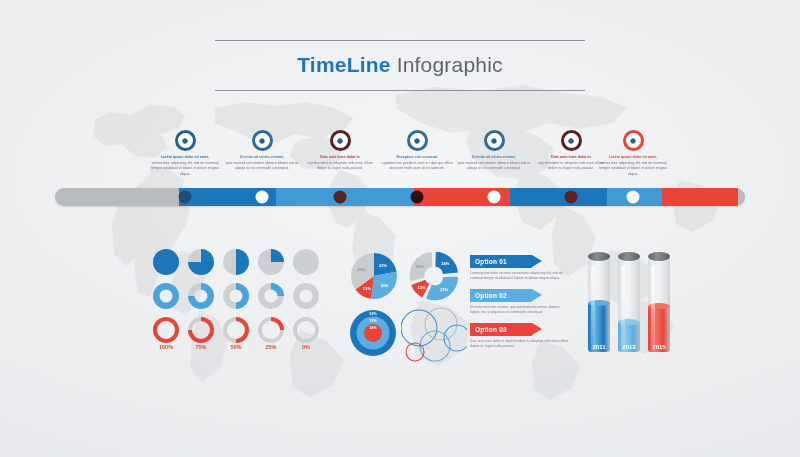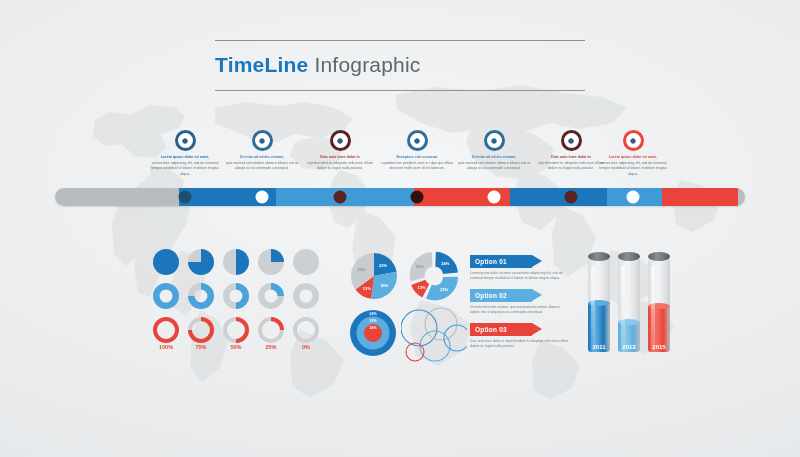--- a/index.html
+++ b/index.html
@@ -17,21 +17,21 @@
   }
   
   .map{position:absolute;left:0;top:0;width:800px;height:457px;opacity:.5;}
   .map svg{width:100%;height:100%;display:block;}
 
   
   .header{position:absolute;left:215px;top:40px;width:370px;height:55px;}
   .hrule{position:absolute;left:0;width:370px;height:0;border-top:1px solid #8d9296;}
   .hrule.top{top:0;}
   .hrule.bot{top:50px;}
-  .title{position:absolute;left:0;top:11px;width:370px;text-align:left;
+  .title{position:absolute;left:0;top:11px;width:370px;text-align:center;
          font-size:21px;line-height:28px;letter-spacing:.2px;white-space:nowrap;}
   .title .t1{color:#1b76bc;font-weight:bold;}
   .title .t2{color:#5f6669;font-weight:normal;}
 
   
   .timeline{position:absolute;left:0;top:130px;width:800px;height:90px;}
   .tl-bar{position:absolute;left:55px;top:58px;width:690px;height:18px;border-radius:9px;
           background:#b9bcbe;overflow:hidden;box-shadow:0 1px 2px rgba(0,0,0,.12);}
   .seg{position:absolute;top:0;height:18px;}
   .tl-node{position:absolute;top:50%;transform:translate(-50%,-50%);

